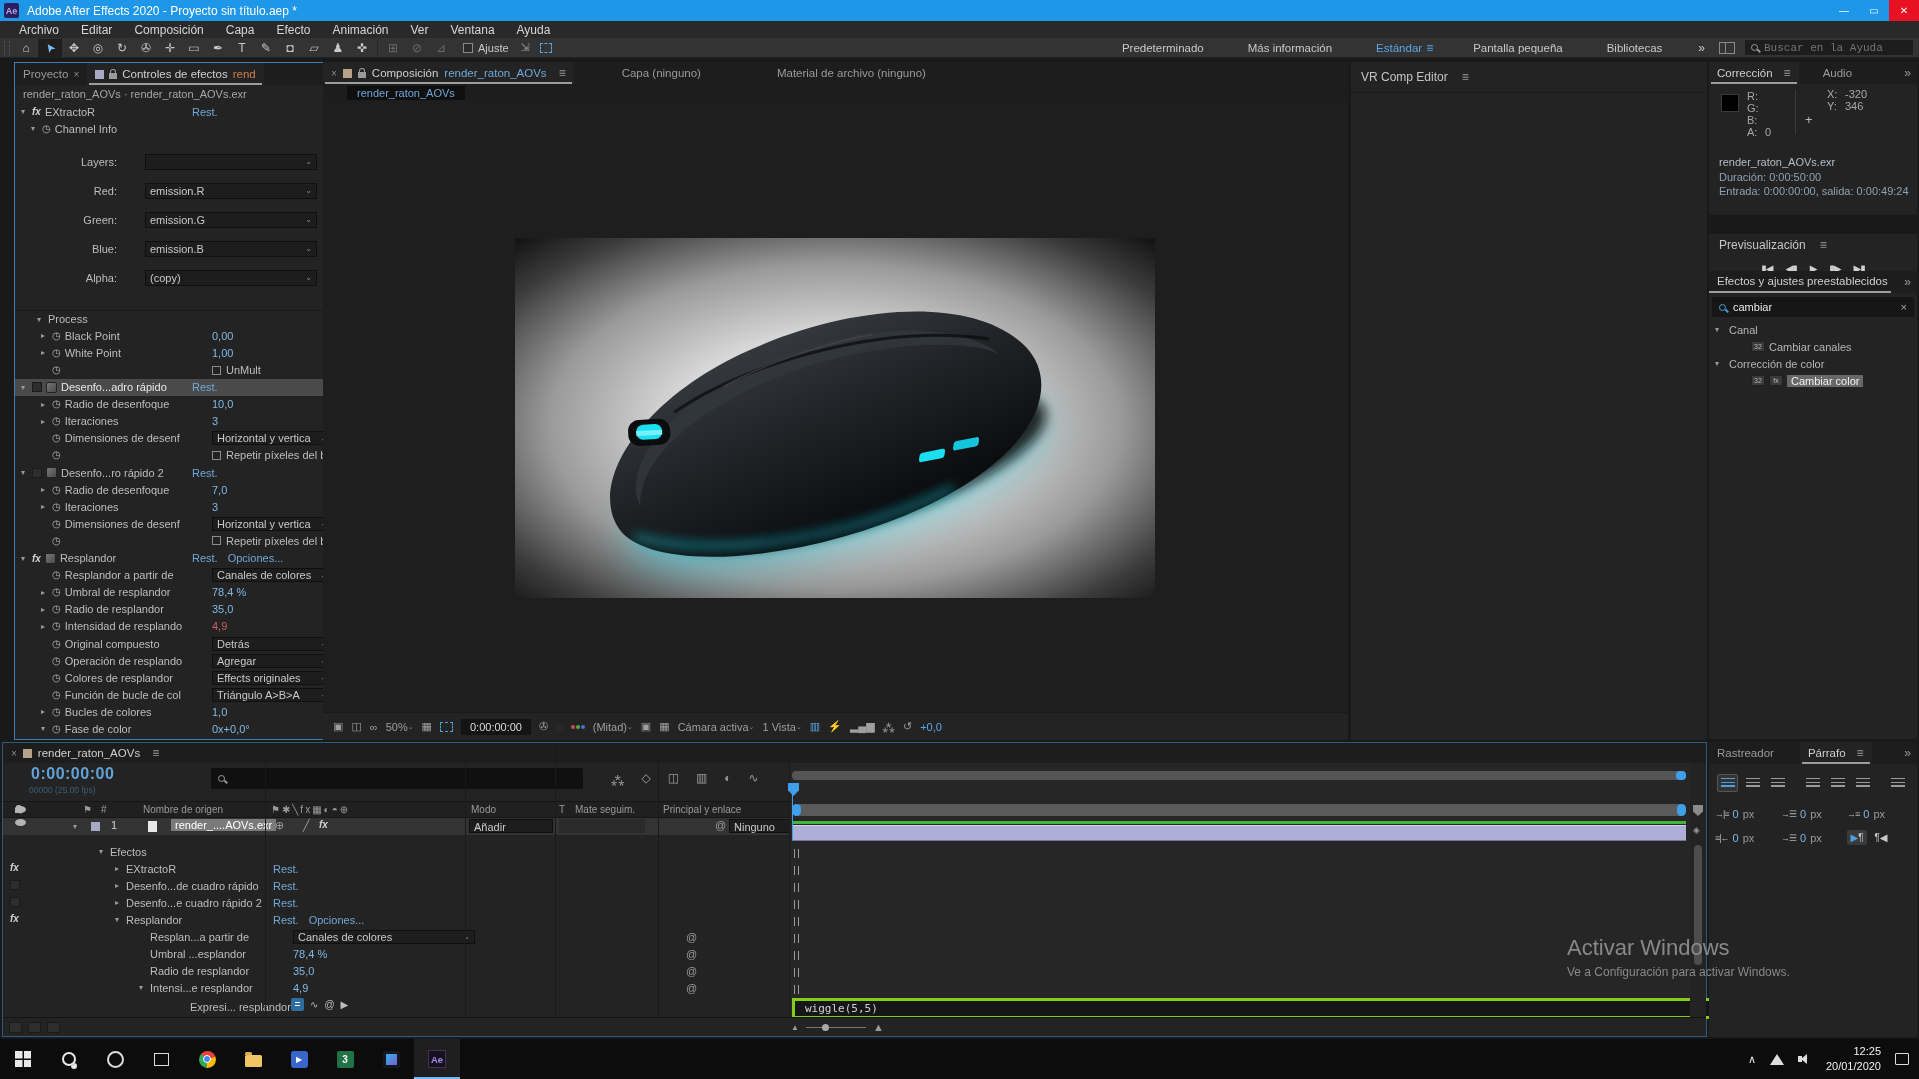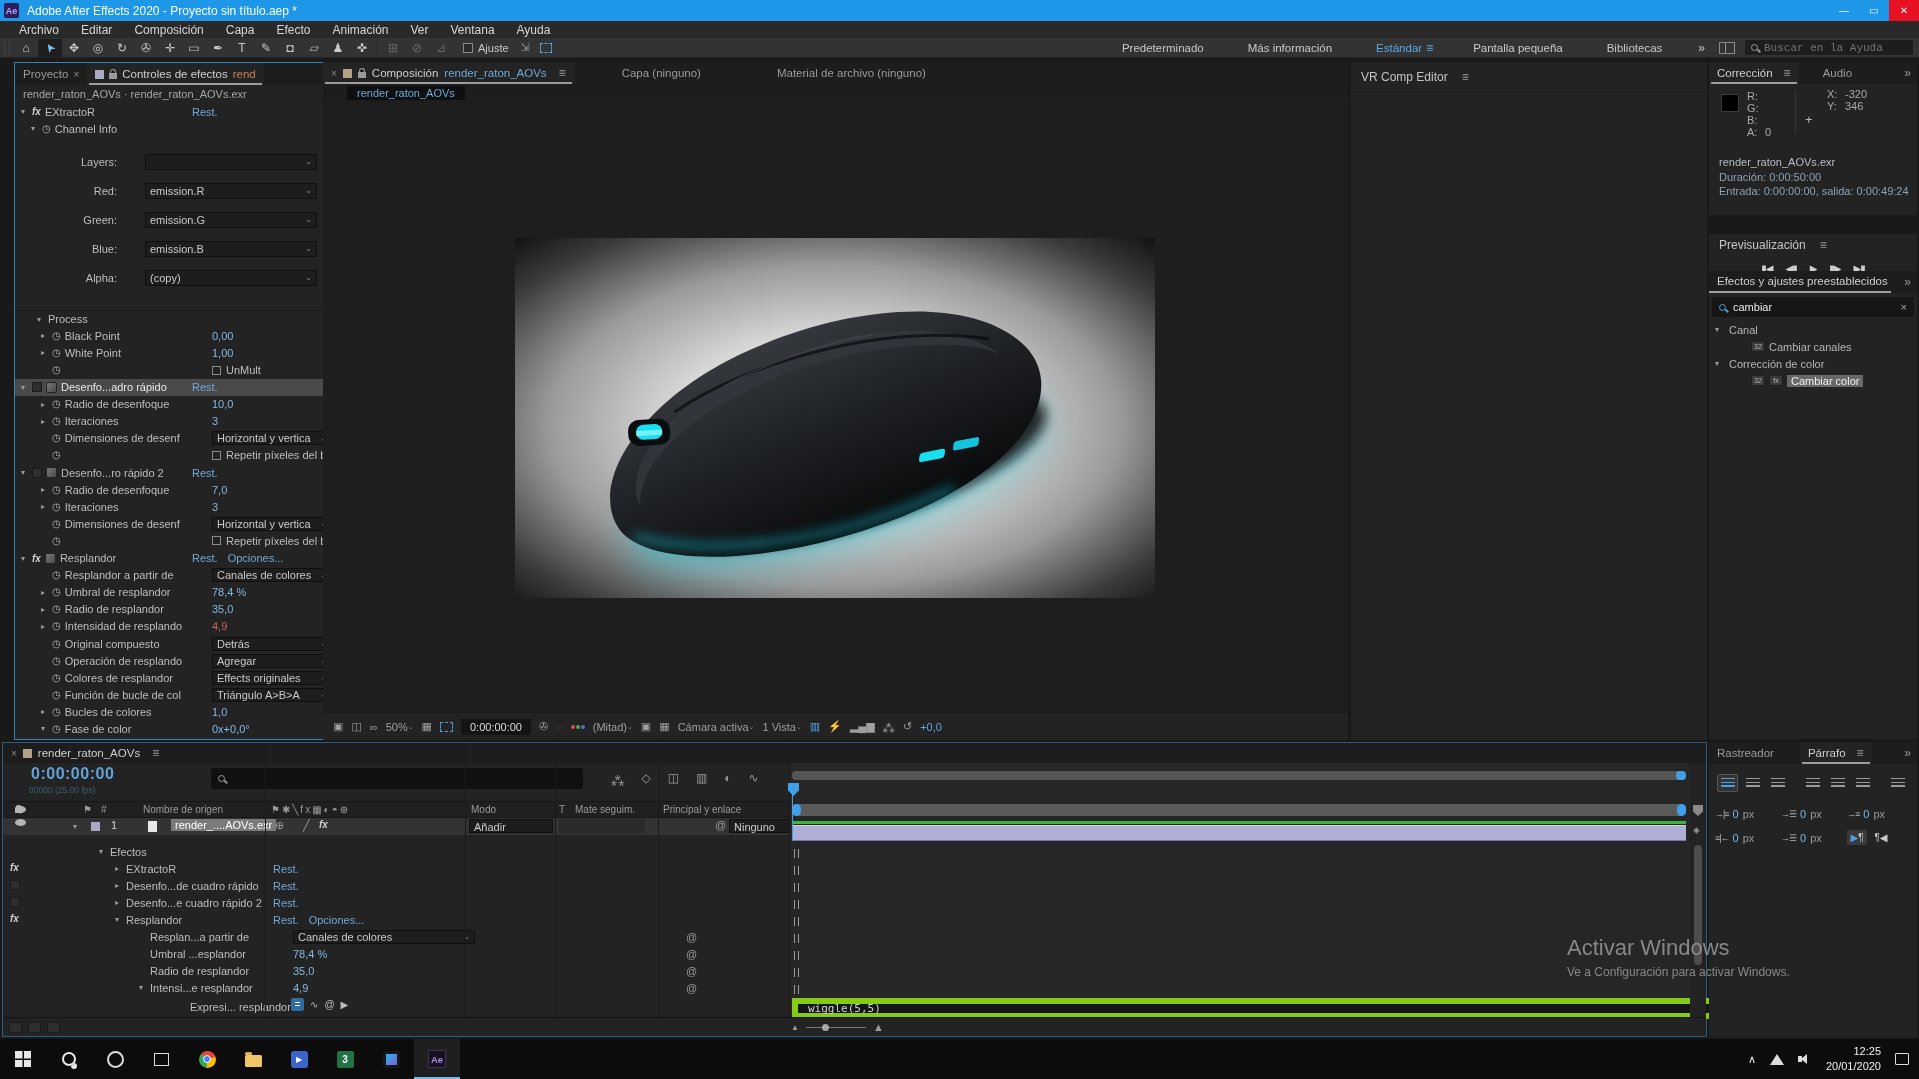--- a/index.html
+++ b/index.html
@@ -215,21 +215,21 @@
   .workbar{position:absolute;left:2px;top:41px;width:894px;height:12px;background:#5a5a5a;border-radius:5px}
   .workbar::before,.workbar::after{content:"";position:absolute;top:0;width:9px;height:12px;background:#3f9fe8;border-radius:5px}
   .workbar::before{left:0}.workbar::after{right:0}
   .greenline{position:absolute;left:2px;top:58px;width:894px;height:3px;background:#3fb63a}
   .layerbar{position:absolute;left:2px;top:62px;width:894px;height:16px;background:#aeaed6;
     border-top:1px solid #d2d2ea;border-bottom:1px solid #76769e}
   .playhead{position:absolute;left:-2px;top:20px;width:11px;height:13px;background:#3f9fe8;
     clip-path:polygon(0 0,100% 0,100% 55%,50% 100%,0 55%)}
   .phline{position:absolute;left:2px;top:30px;width:1px;height:48px;background:#3f9fe8}
   .tick{position:absolute;width:5px;height:9px;border-left:1px solid #9a9a9a;border-right:1px solid #9a9a9a}
-  .exprbox{position:absolute;left:2px;top:235px;width:1016px;height:21px;background:#161616;border:6px solid #84cc16;
+  .exprbox{position:absolute;left:2px;top:235px;width:1016px;height:21px;background:#161616;border:3px solid #84cc16;
     display:flex;align-items:center;padding-left:10px;font-family:"DejaVu Sans Mono",monospace;font-size:11px;color:#cfd3d6}
   .gutter{position:absolute;right:0;top:20px;width:16px;height:256px;background:#232323;color:#9a9a9a}
   .shield{position:absolute;left:3px;top:42px;width:10px;height:11px;background:#8a8a8a;
     clip-path:polygon(0 0,100% 0,100% 60%,50% 100%,0 60%)}
   .gut2{position:absolute;left:3px;top:62px;font-size:9px}
   .vscroll{position:absolute;left:4px;top:82px;width:8px;height:120px;background:#4d4d4d;border-radius:4px}
   .csep{position:absolute;top:0;bottom:19px;width:1px;background:#1a1a1a}
   
   #panel-para{left:1709px;top:742px;width:208px;height:295px}
   .al-row{display:flex;gap:4px;padding:10px 8px 6px}

